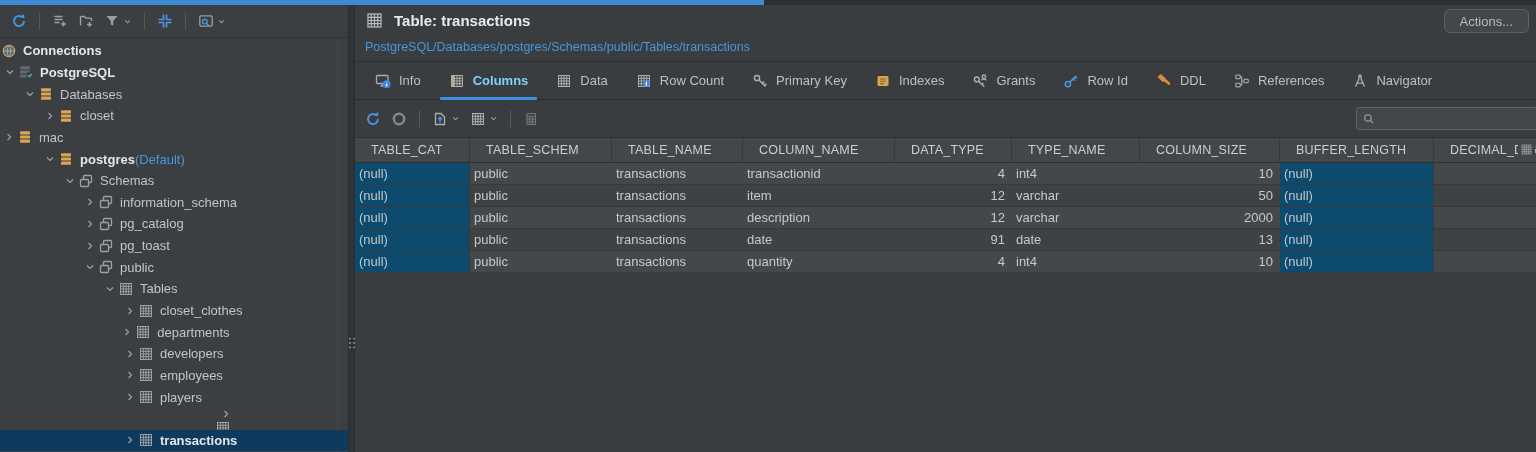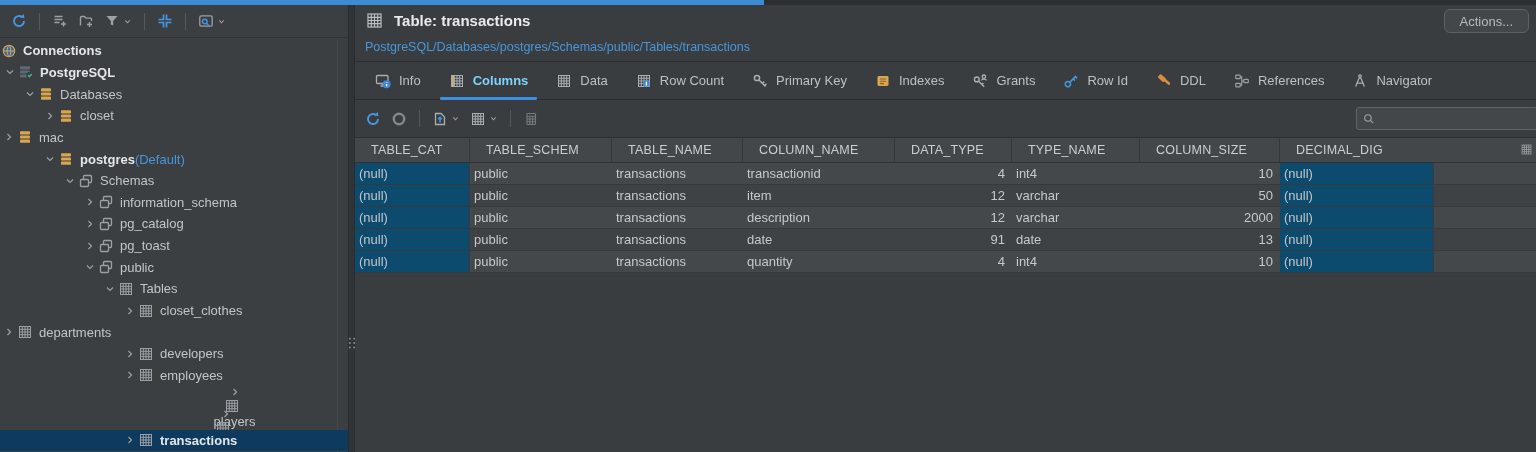--- a/index.html
+++ b/index.html
@@ -343,21 +343,21 @@
           <span class="icon nicon">
             <svg xmlns="http://www.w3.org/2000/svg" width="16" height="16" viewBox="0 0 16 16">
               <g fill="none" stroke="#9aa0a6" stroke-width="1">
                 <rect x="2.5" y="2.5" width="11" height="11"></rect>
                 <path d="M2.5 5.3h11M2.5 8h11M2.5 10.7h11M5.3 2.5v11M8 2.5v11M10.7 2.5v11"></path>
               </g>
             </svg>
           </span>
           <span class="lbl">closet_clothes</span>
         </div>
-        <div class="trow" style="">
+        <div class="trow" style=" justify-content: center;">
           <span class="chev">
             <svg xmlns="http://www.w3.org/2000/svg" width="12" height="12" viewBox="0 0 16 16">
               <path d="M6 4l4 4-4 4" fill="none" stroke="#9aa0a6" stroke-width="1.6"></path>
             </svg>
           </span>
           <span class="icon nicon">
             <svg xmlns="http://www.w3.org/2000/svg" width="16" height="16" viewBox="0 0 16 16">
               <g fill="none" stroke="#9aa0a6" stroke-width="1">
                 <rect x="2.5" y="2.5" width="11" height="11"></rect>
                 <path d="M2.5 5.3h11M2.5 8h11M2.5 10.7h11M5.3 2.5v11M8 2.5v11M10.7 2.5v11"></path>
@@ -391,21 +391,21 @@
           <span class="icon nicon">
             <svg xmlns="http://www.w3.org/2000/svg" width="16" height="16" viewBox="0 0 16 16">
               <g fill="none" stroke="#9aa0a6" stroke-width="1">
                 <rect x="2.5" y="2.5" width="11" height="11"></rect>
                 <path d="M2.5 5.3h11M2.5 8h11M2.5 10.7h11M5.3 2.5v11M8 2.5v11M10.7 2.5v11"></path>
               </g>
             </svg>
           </span>
           <span class="lbl">employees</span>
         </div>
-        <div class="trow" style="padding-left: 121px; flex-direction: column;">
+        <div class="trow" style="padding-left: 121px;">
           <span class="chev">
             <svg xmlns="http://www.w3.org/2000/svg" width="12" height="12" viewBox="0 0 16 16">
               <path d="M6 4l4 4-4 4" fill="none" stroke="#9aa0a6" stroke-width="1.6"></path>
             </svg>
           </span>
           <span class="icon nicon">
             <svg xmlns="http://www.w3.org/2000/svg" width="16" height="16" viewBox="0 0 16 16">
               <g fill="none" stroke="#9aa0a6" stroke-width="1">
                 <rect x="2.5" y="2.5" width="11" height="11"></rect>
                 <path d="M2.5 5.3h11M2.5 8h11M2.5 10.7h11M5.3 2.5v11M8 2.5v11M10.7 2.5v11"></path>
@@ -679,20 +679,21 @@
     </div>
 
     <div class="ghead" id="ghead">
       <div class="hcell" style="width: 115px;">TABLE_CAT</div>
         <div class="hcell" style="width: 142px;">TABLE_SCHEM</div>
         <div class="hcell" style="width: 131px;">TABLE_NAME</div>
         <div class="hcell" style="width: 152px;">COLUMN_NAME</div>
         <div class="hcell" style="width: 117px;">DATA_TYPE</div>
         <div class="hcell" style="width: 128px;">TYPE_NAME</div>
         <div class="hcell" style="width: 140px;">COLUMN_SIZE</div>
+        <div class="hcell" style="width: 154px;">BUFFER_LENGTH</div>
         <div class="hcell last" style="width: 102px;">DECIMAL_DIG</div>
         <span class="icon corner-btn">
           <svg xmlns="http://www.w3.org/2000/svg" width="13" height="13" viewBox="0 0 16 16">
             <g fill="none" stroke="#9aa0a6" stroke-width="1">
               <rect x="2.5" y="2.5" width="11" height="11"></rect>
               <path d="M2.5 5.3h11M2.5 8h11M2.5 10.7h11M5.3 2.5v11M8 2.5v11M10.7 2.5v11"></path>
             </g>
           </svg>
         </span>
     </div>

